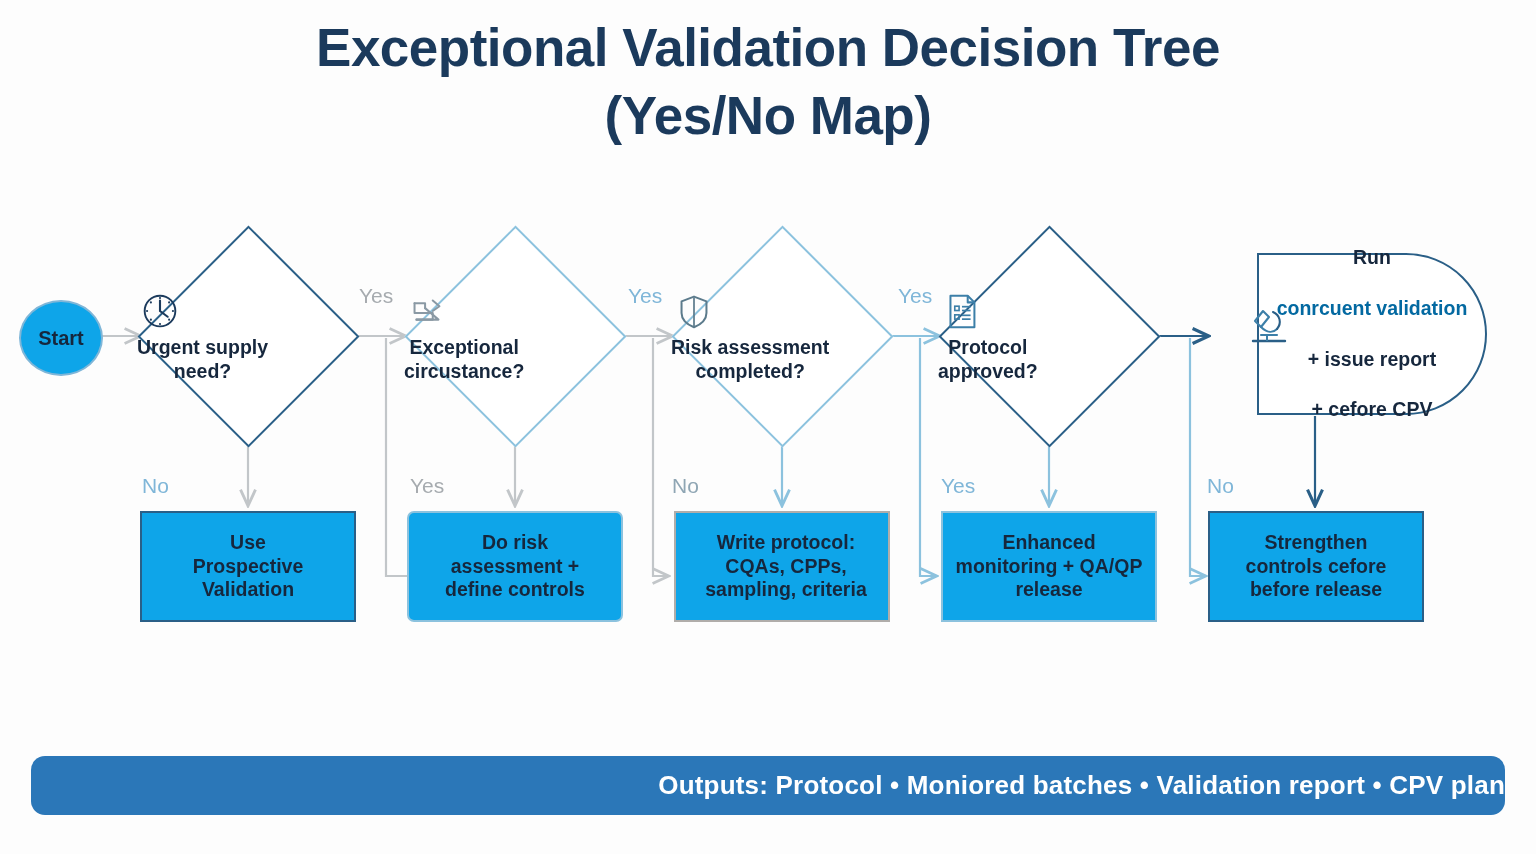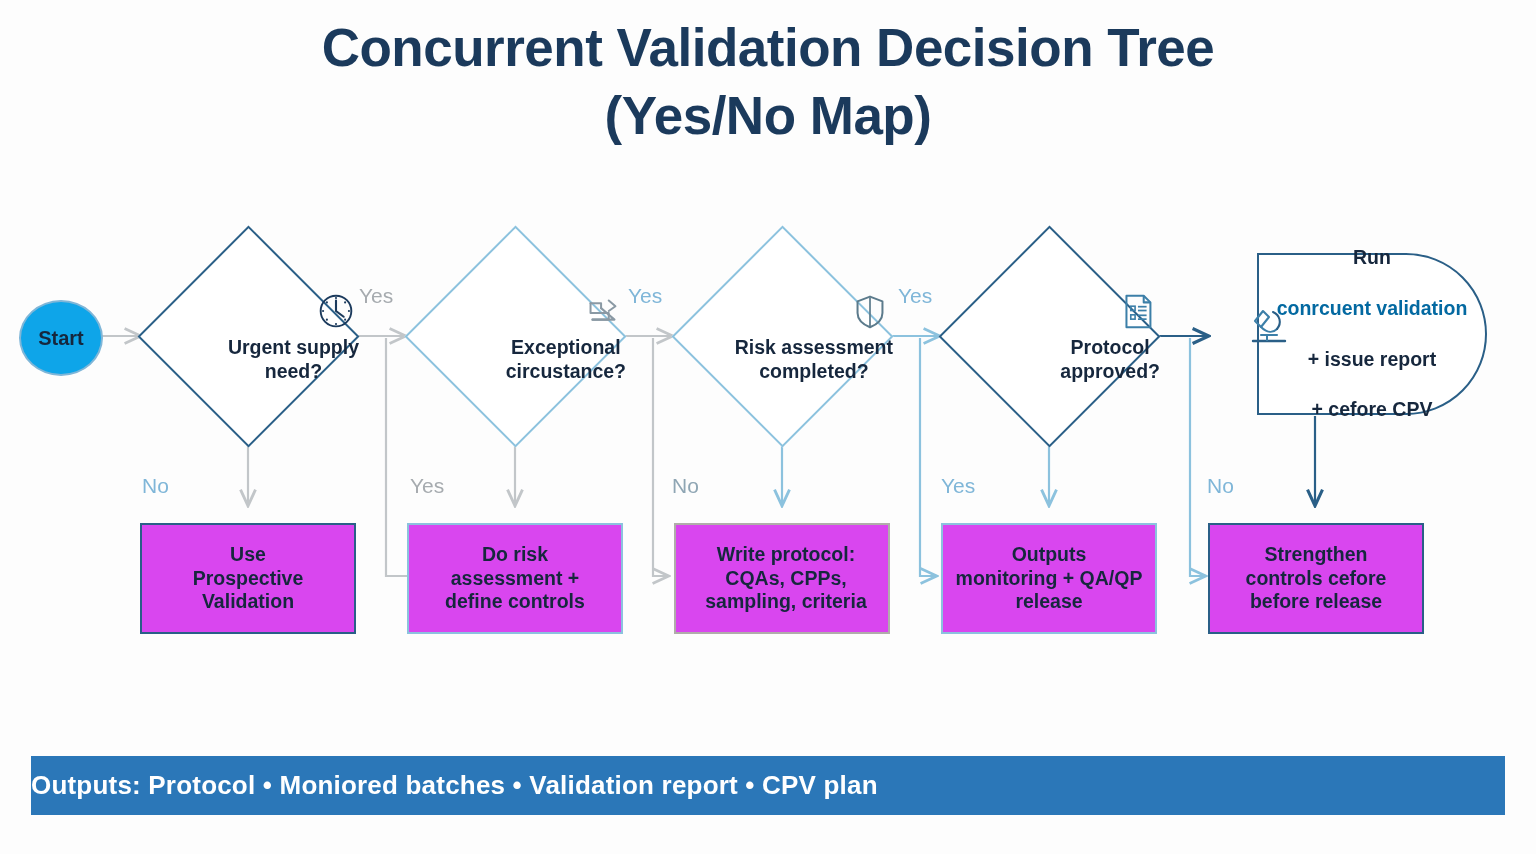--- a/index.html
+++ b/index.html
@@ -81,21 +81,21 @@
     background: #ffffff;
     box-sizing: border-box;
   }
   .diamond-inner {
     position: absolute;
     left: 0; top: 0;
     width: 222px;
     height: 222px;
     display: flex;
     flex-direction: column;
-    align-items: flex-end;
+    align-items: flex-start;
     justify-content: center;
     gap: 2px;
   }
   .diamond-icon { width: 46px; height: 46px; display:block; }
   .diamond-wrap .node-text { font-size: 19.5px; }
 
   
   #final-node {
     position: absolute;
     left: 1213px;
@@ -121,25 +121,25 @@
     left: -18px;
     top: 44px;
     width: 56px;
     height: 56px;
   }
   .garble { color: #0369a1; }
 
   
   .rect-node {
     position: absolute;
-    top: 523px;
+    top: 511px;
     width: 216px;
     height: 111px;
     box-sizing: border-box;
-    background: #d946ef;
+    background: #0ea5e9;
     display: flex;
     align-items: center;
     justify-content: center;
     border: 2.2px solid #2a5f87;
   }
   .rect-node .node-text { font-size: 19.5px; }
 
   
   .edge-label {
     position: absolute;
@@ -163,37 +163,38 @@
   
   #footer-bar {
     position: absolute;
     left: 31px;
     top: 756px;
     width: 1474px;
     height: 59px;
     background: #2b77b8;
     display: flex;
     align-items: center;
-    justify-content: flex-start;
+    justify-content: flex-end;
+    border-radius: 14px;
   }
   #footer-text {
     color: #ffffff;
     font-size: 26px;
     font-weight: bold;
     letter-spacing: 0.2px;
     white-space: nowrap;
   }
 </style>
 </head>
 <body>
 
 <div id="slide">
 
   <div id="title-block">
-    <span id="title-line1">Concurrent Validation Decision Tree</span>
+    <span id="title-line1">Exceptional Validation Decision Tree</span>
     <span id="title-line2">(Yes/No Map)</span>
   </div>
 
   <svg id="connectors" viewBox="0 0 1536 854" xmlns="http://www.w3.org/2000/svg">
     <defs>
       <marker id="ah-gray" markerWidth="9" markerHeight="9" refX="7.6" refY="4.2" orient="auto" markerUnits="strokeWidth">
         <path d="M0.6,0.8 L8,4.2 L0.6,7.6" fill="none" stroke="#c2c6c9" stroke-width="1.3"></path>
       </marker>
       <marker id="ah-blue" markerWidth="9" markerHeight="9" refX="7.6" refY="4.2" orient="auto" markerUnits="strokeWidth">
         <path d="M0.6,0.8 L8,4.2 L0.6,7.6" fill="none" stroke="#8cc2de" stroke-width="1.3"></path>
@@ -331,34 +332,34 @@
   <div class="edge-label lbl-blue" style="left:941px; top:474px;">Yes</div>
 
   <div class="edge-label lbl-blue" style="left:1207px; top:474px;">No</div>
 
   <div class="rect-node" style="left:140px;  border-color:#2a5f87;">
     <span class="node-text">Use
 Prospective
 Validation</span>
   </div>
 
-  <div class="rect-node" style="left:407px;  border-color:#8cc2de;">
+  <div class="rect-node" style="left:407px;  border-color:#8cc2de;border-radius:7px;">
     <span class="node-text">Do risk
 assessment +
 define controls</span>
   </div>
 
   <div class="rect-node" style="left:674px;  border-color:#b0adaa;padding-left:8px;">
     <span class="node-text">Write protocol:
 CQAs, CPPs,
 sampling, criteria</span>
   </div>
 
   <div class="rect-node" style="left:941px;  border-color:#8cc2de;">
-    <span class="node-text">Outputs
+    <span class="node-text">Enhanced
 monitoring + QA/QP
 release</span>
   </div>
 
   <div class="rect-node" style="left:1208px; border-color:#2a5f87;">
     <span class="node-text">Strengthen
 controls cefore
 before release</span>
   </div>
 

